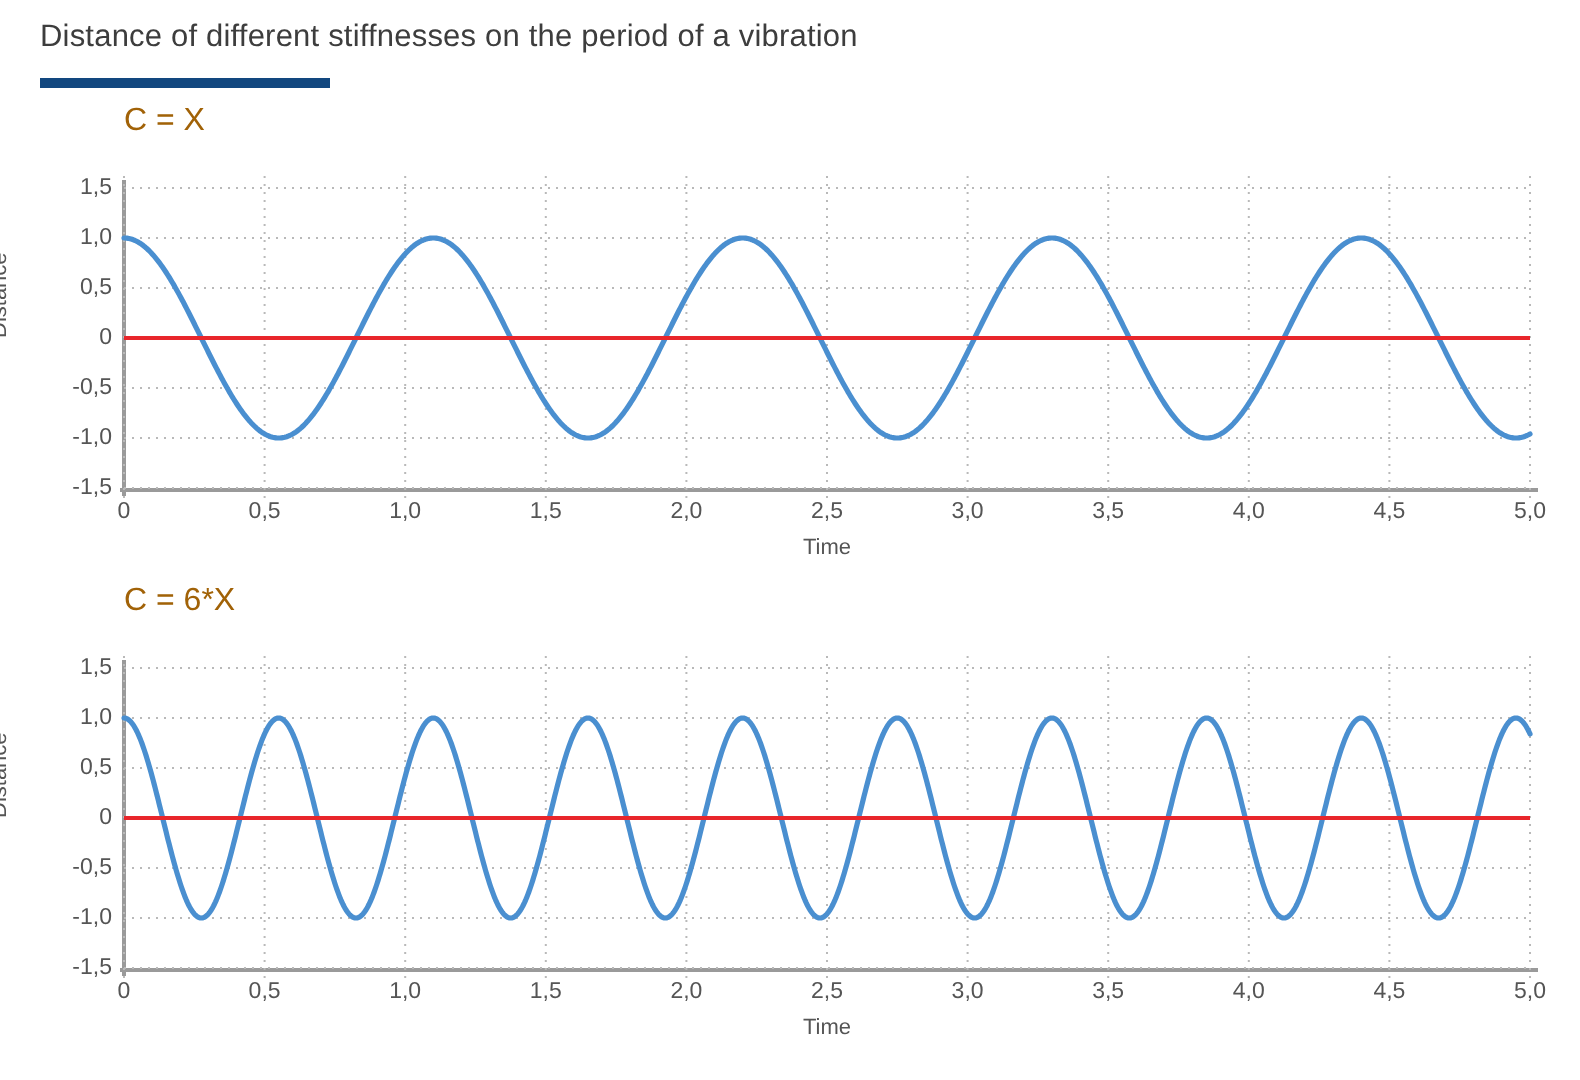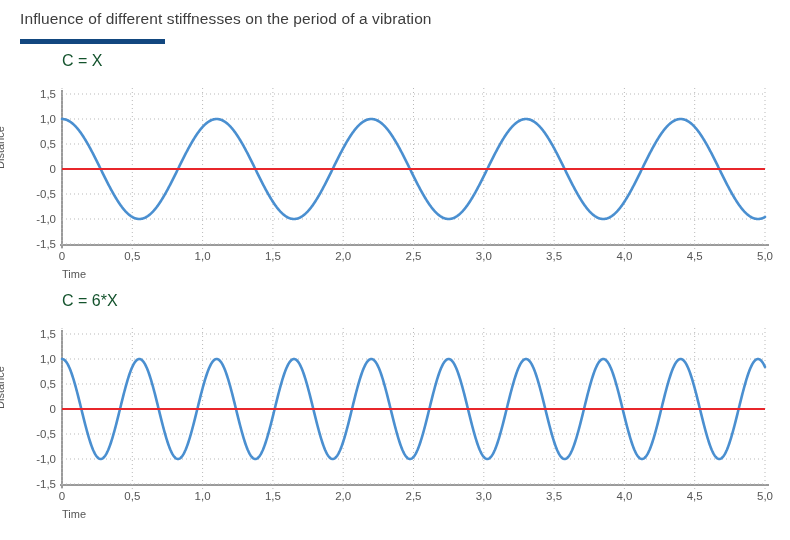--- a/index.html
+++ b/index.html
@@ -48,21 +48,21 @@
     width: 790px;
   }
   #chart-block-1 { top: 52px; height: 230px; }
   #chart-block-2 { top: 292px; height: 240px; }
 
   .chart-title {
     position: absolute;
     left: 62px;
     top: 0px;
     font-size: 16px;
-    color: #14532d;
+    color: #a16207;
     font-weight: 400;
     white-space: nowrap;
   }
 
   
   .plot-frame {
     position: absolute;
     left: 62px;
     top: 42px;
     width: 703px;
@@ -124,40 +124,40 @@
     left: 62px;
     top: 198px;
     width: 703px;
     height: 16px;
   }
   .xaxis-label {
     position: absolute;
     left: 62px;
     top: 216px;
     width: 703px;
-    text-align: left;
+    text-align: center;
     font-size: 11px;
     color: #555555;
   }
   .yaxis-label {
     position: absolute;
     left: -6px;
     top: 117px;
     font-size: 11px;
     color: #555555;
     transform: rotate(-90deg);
     transform-origin: left top;
     white-space: nowrap;
   }
 </style>
 </head>
 <body>
 
 <div class="header">
-  <div class="page-title">Influence of different stiffnesses on the period of a vibration</div>
+  <div class="page-title">Distance of different stiffnesses on the period of a vibration</div>
   <div class="accent-bar"></div>
 </div>
 
 <div class="chart-block" id="chart-block-1">
   <div class="chart-title">C = X</div>
   <div class="yaxis-label">Distance</div>
   <div class="ytick-col">
       <div class="ytick" style="top: 0px;">1,5</div>
       <div class="ytick" style="top: 25px;">1,0</div>
       <div class="ytick" style="top: 50px;">0,5</div>

